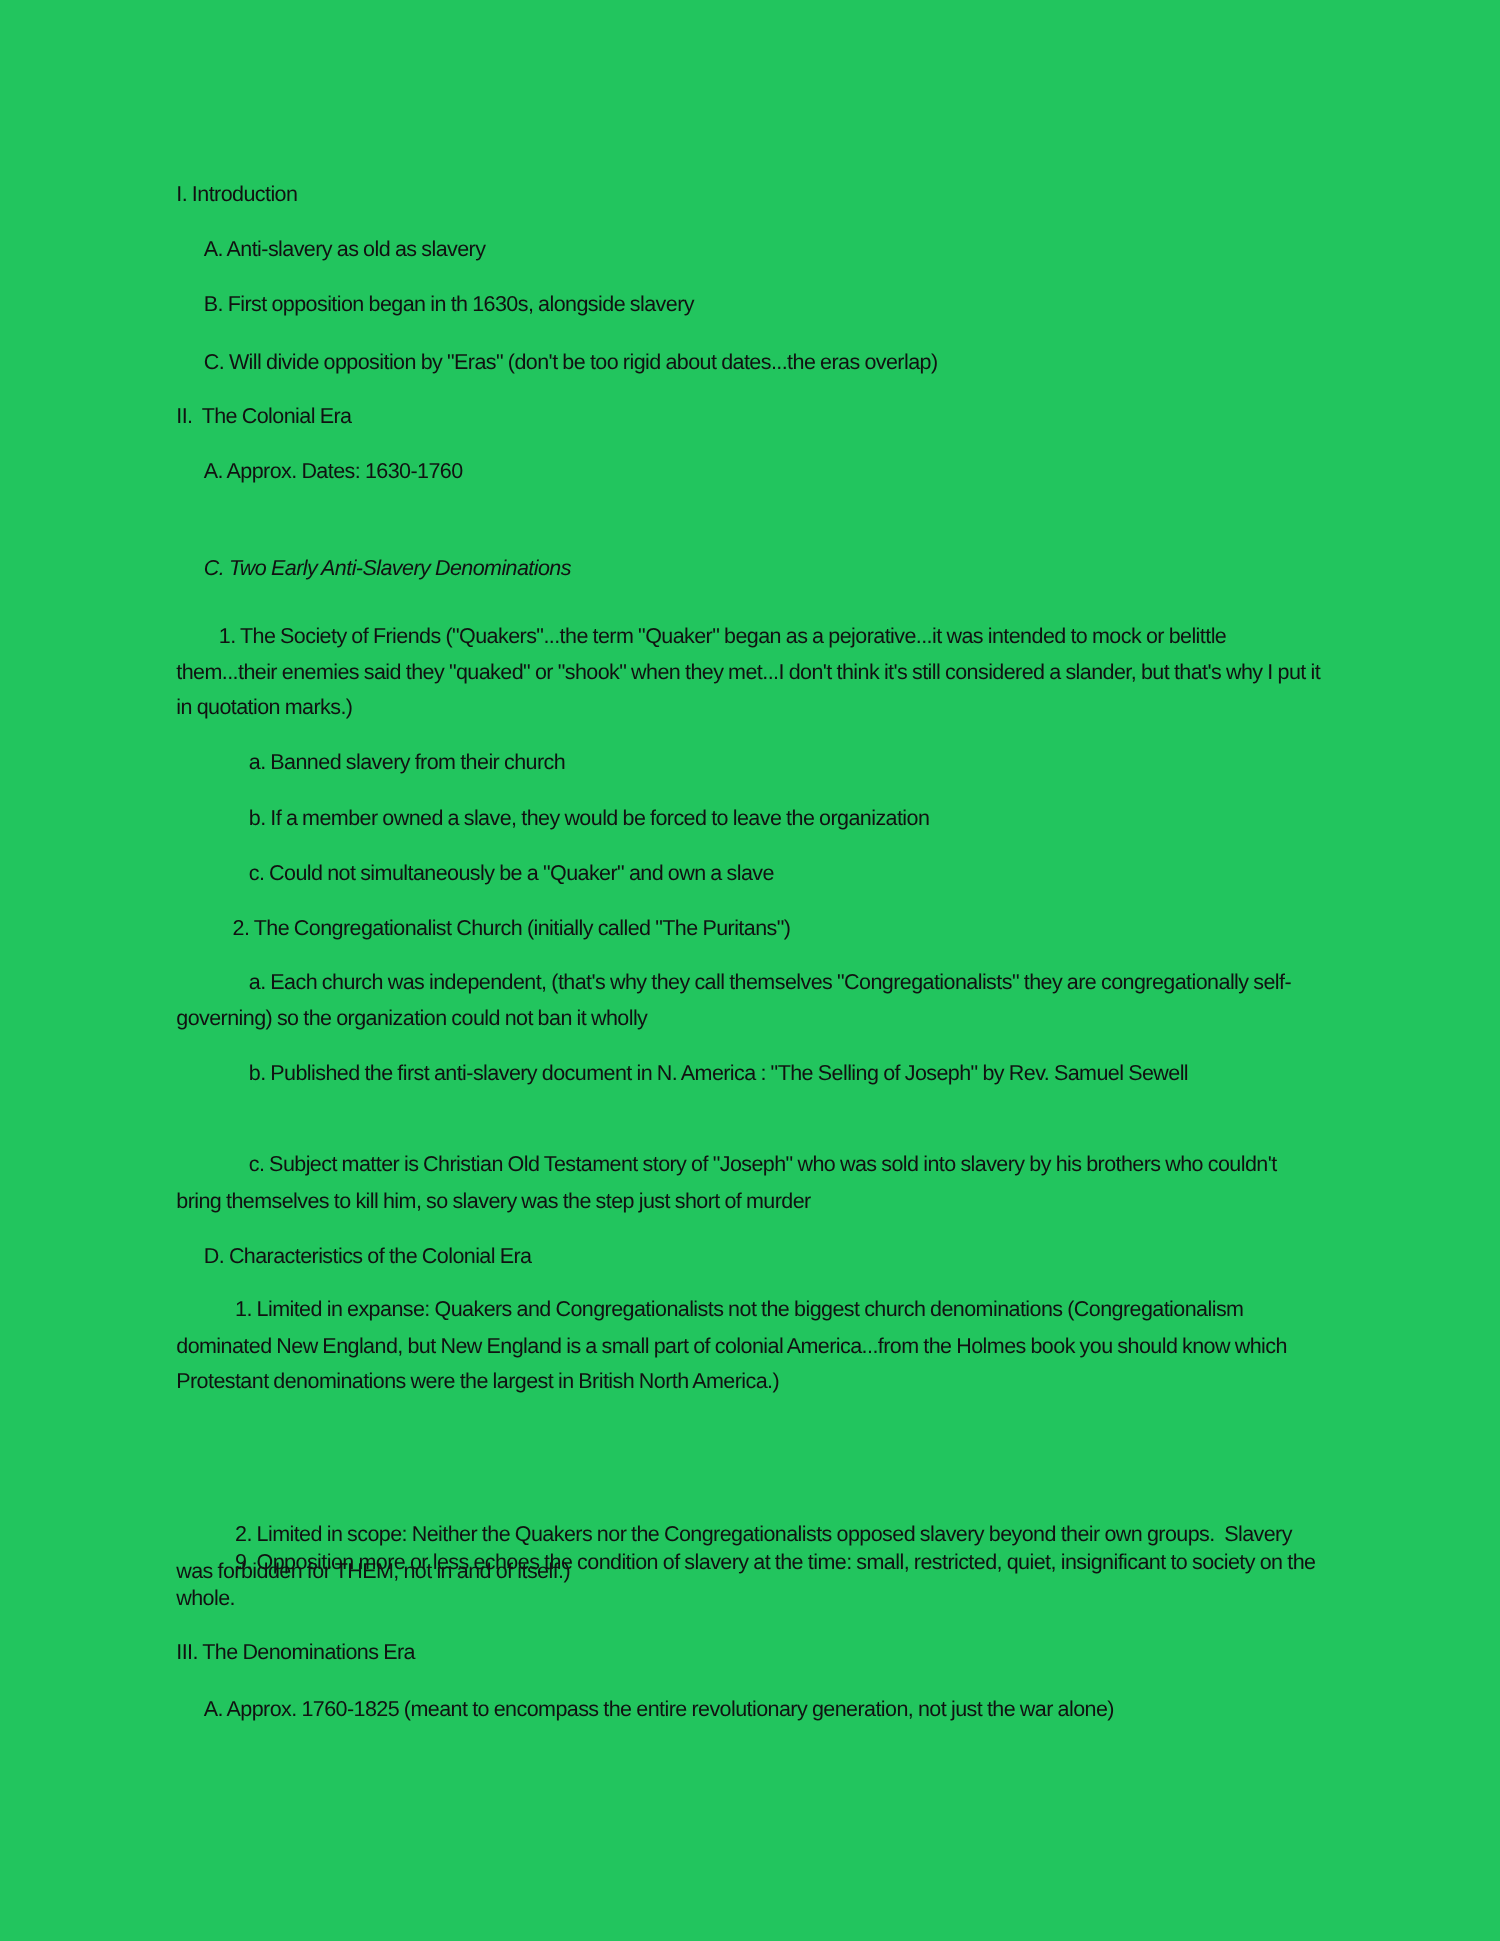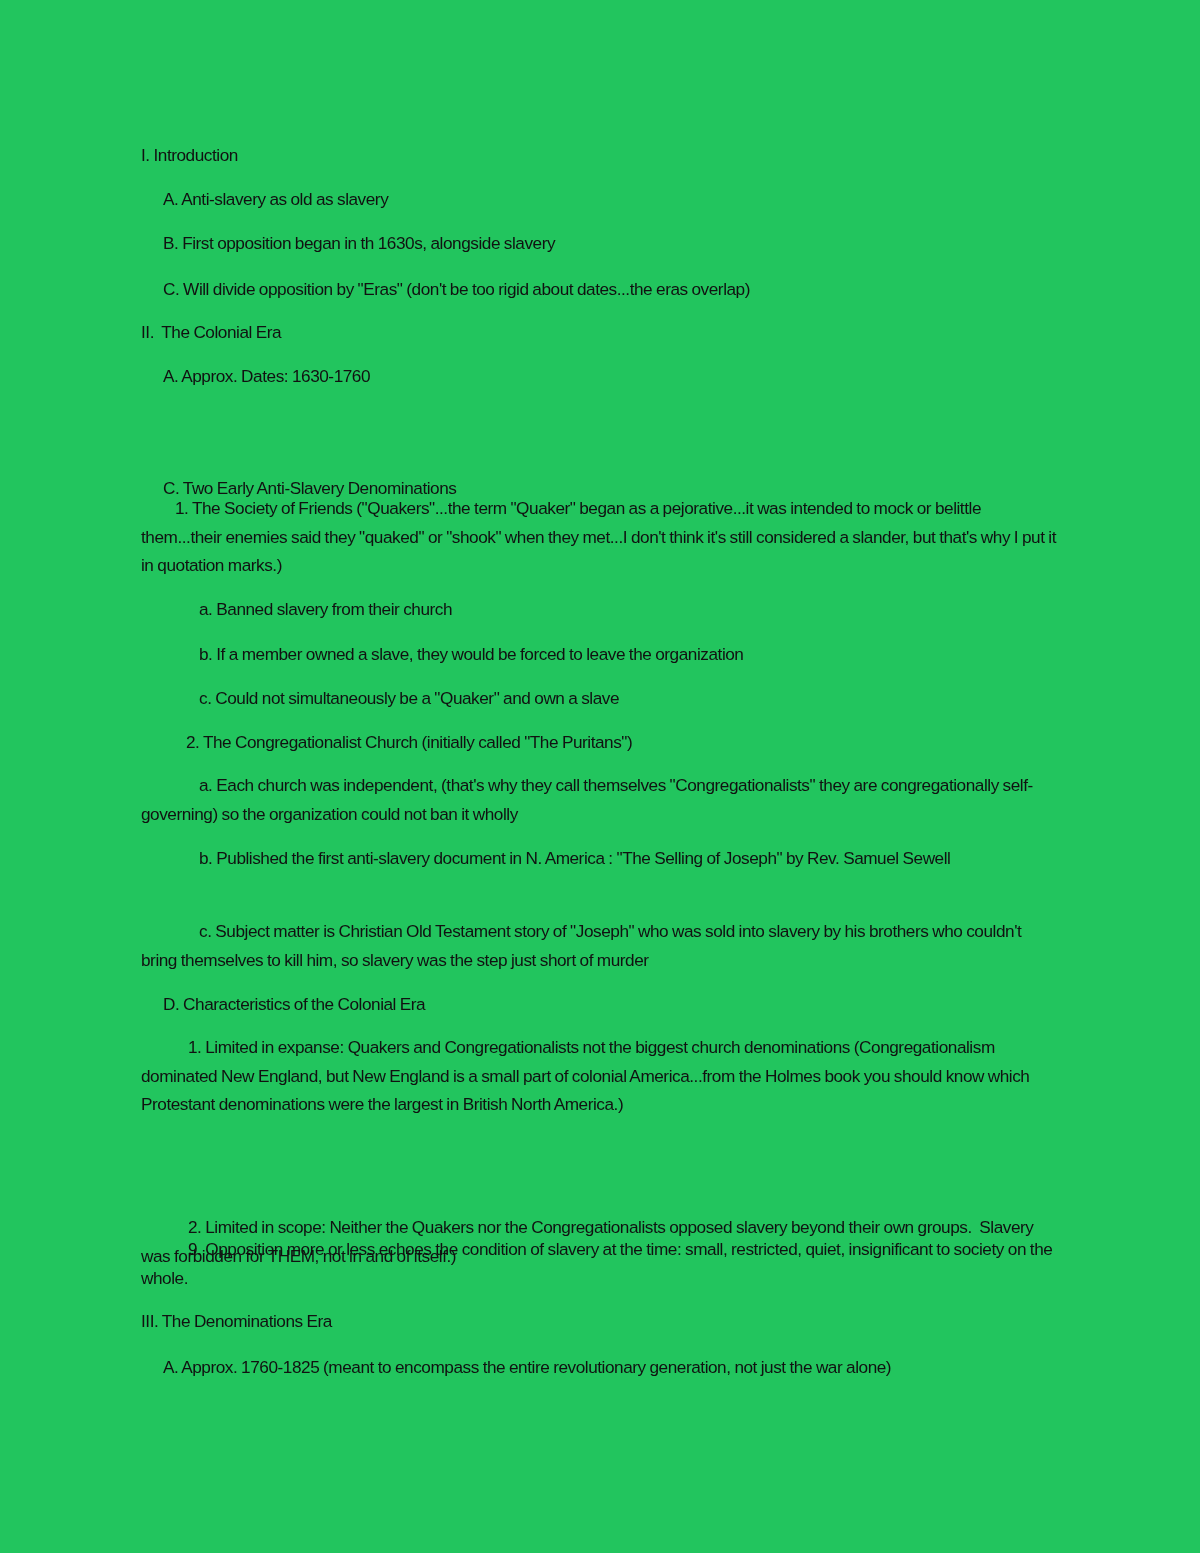--- a/index.html
+++ b/index.html
@@ -39,21 +39,21 @@
 
 <div class="page">
 
   <div class="line single" style="top:141px;">I. Introduction</div>
   <div class="line single" style="top:185px; text-indent:22px;">A. Anti-slavery as old as slavery</div>
   <div class="line single" style="top:229px; text-indent:22px;">B. First opposition began in th 1630s, alongside slavery</div>
   <div class="line single" style="top:275px; text-indent:22px;">C. Will divide opposition by "Eras" (don't be too rigid about dates...the eras overlap)</div>
 
   <div class="line single" style="top:318px; white-space:pre;">II.  The Colonial Era</div>
   <div class="line single" style="top:362px; text-indent:22px;">A. Approx. Dates: 1630-1760</div>
-  <div class="line single" style="top:474px; text-indent:22px;">C. Two Early Anti-Slavery Denominations</div>
+  <div class="line single" style="top:440px; text-indent:22px;font-style:italic;">C. Two Early Anti-Slavery Denominations</div>
 
   <div class="line" style="top:494px; text-indent:34px;">1. The Society of Friends ("Quakers"...the term "Quaker" began as a pejorative...it was intended to mock or belittle them...their enemies said they "quaked" or "shook" when they met...I don't think it's still considered a slander, but that's why I put it in quotation marks.)</div>
   <div class="line single" style="top:595px; text-indent:58px;">a. Banned slavery from their church</div>
   <div class="line single" style="top:640px; text-indent:58px;">b. If a member owned a slave, they would be forced to leave the organization</div>
   <div class="line single" style="top:684px; text-indent:58px;">c. Could not simultaneously be a "Quaker" and own a slave</div>
 
   <div class="line single" style="top:728px; text-indent:45px;">2. The Congregationalist Church (initially called "The Puritans")</div>
   <div class="line" style="top:771px; text-indent:58px;">a. Each church was independent, (that's why they call themselves "Congregationalists" they are congregationally self-governing) so the organization could not ban it wholly</div>
   <div class="line" style="top:844px; text-indent:58px;">b. Published the first anti-slavery document in N. America : "The Selling of Joseph" by Rev. Samuel Sewell</div>
   <div class="line" style="top:917px; text-indent:58px;">c. Subject matter is Christian Old Testament story of "Joseph" who was sold into slavery by his brothers who couldn't bring themselves to kill him, so slavery was the step just short of murder</div>

